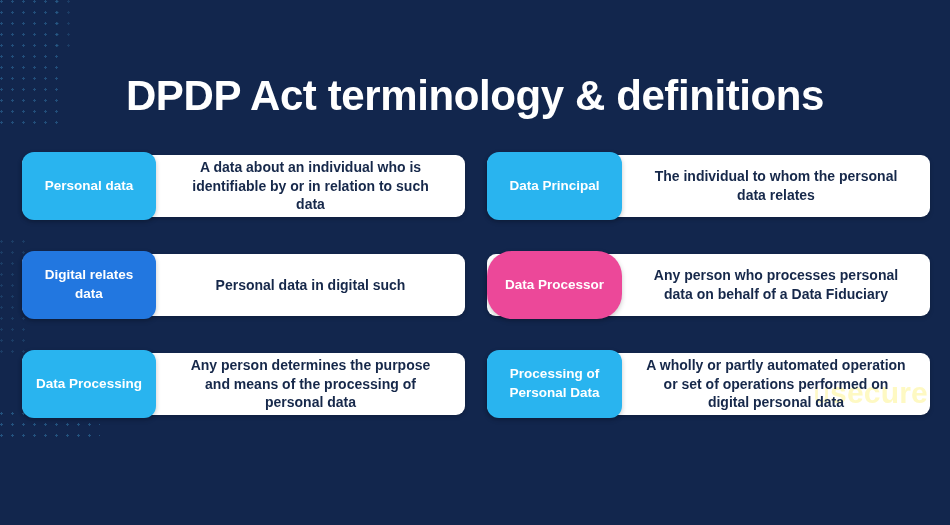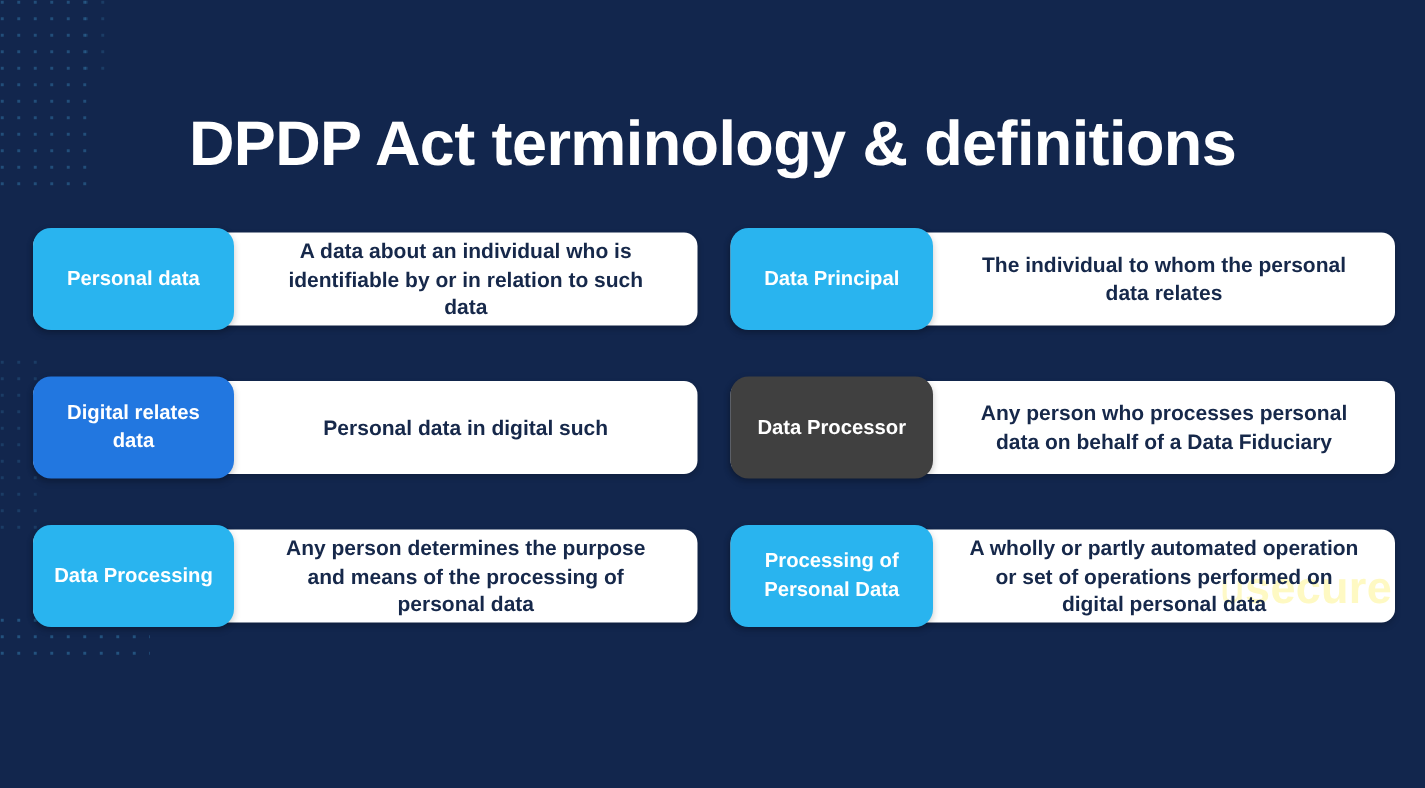--- a/index.html
+++ b/index.html
@@ -188,21 +188,21 @@
     </div>
 
     <div class="card col-left">
       <div class="card-body"></div>
       <div class="card-label" style="background:#2277e0;">Digital relates data</div>
       <div class="card-text">Personal data in digital such</div>
     </div>
 
     <div class="card col-right">
       <div class="card-body"></div>
-      <div class="card-label" style="background:#404040;">Data Processor</div>
+      <div class="card-label" style="background:#ec4899;border-radius:25px;">Data Processor</div>
       <div class="card-text">Any person who processes personal data on behalf of a Data Fiduciary</div>
     </div>
 
     <div class="card col-left">
       <div class="card-body"></div>
       <div class="card-label" style="background:#29b4ef;">Data Processing</div>
       <div class="card-text">Any person determines the purpose and means of the processing of personal data</div>
     </div>
 
     <div class="card col-right">

